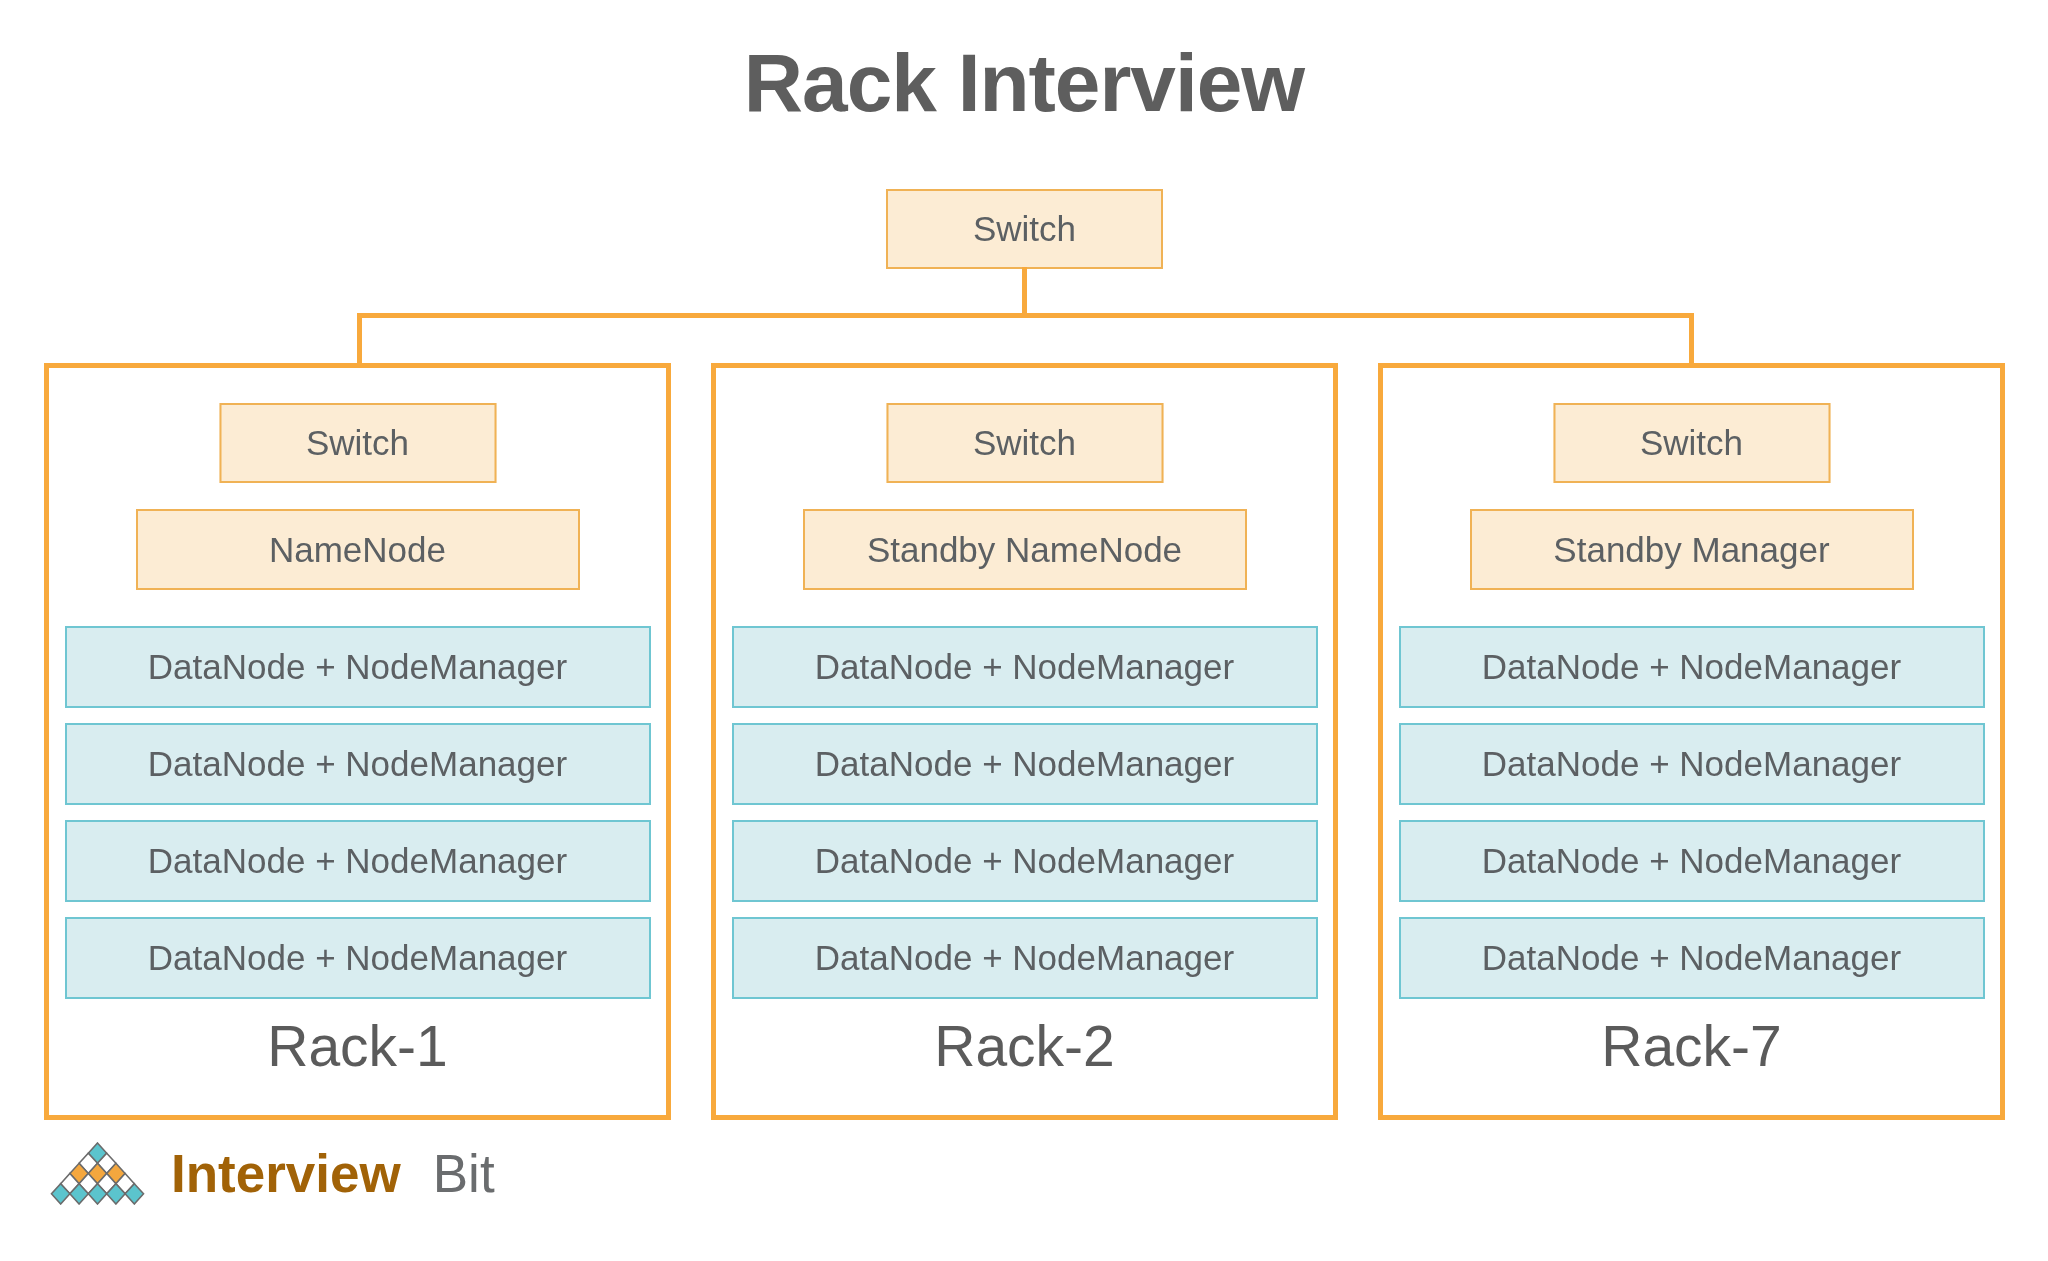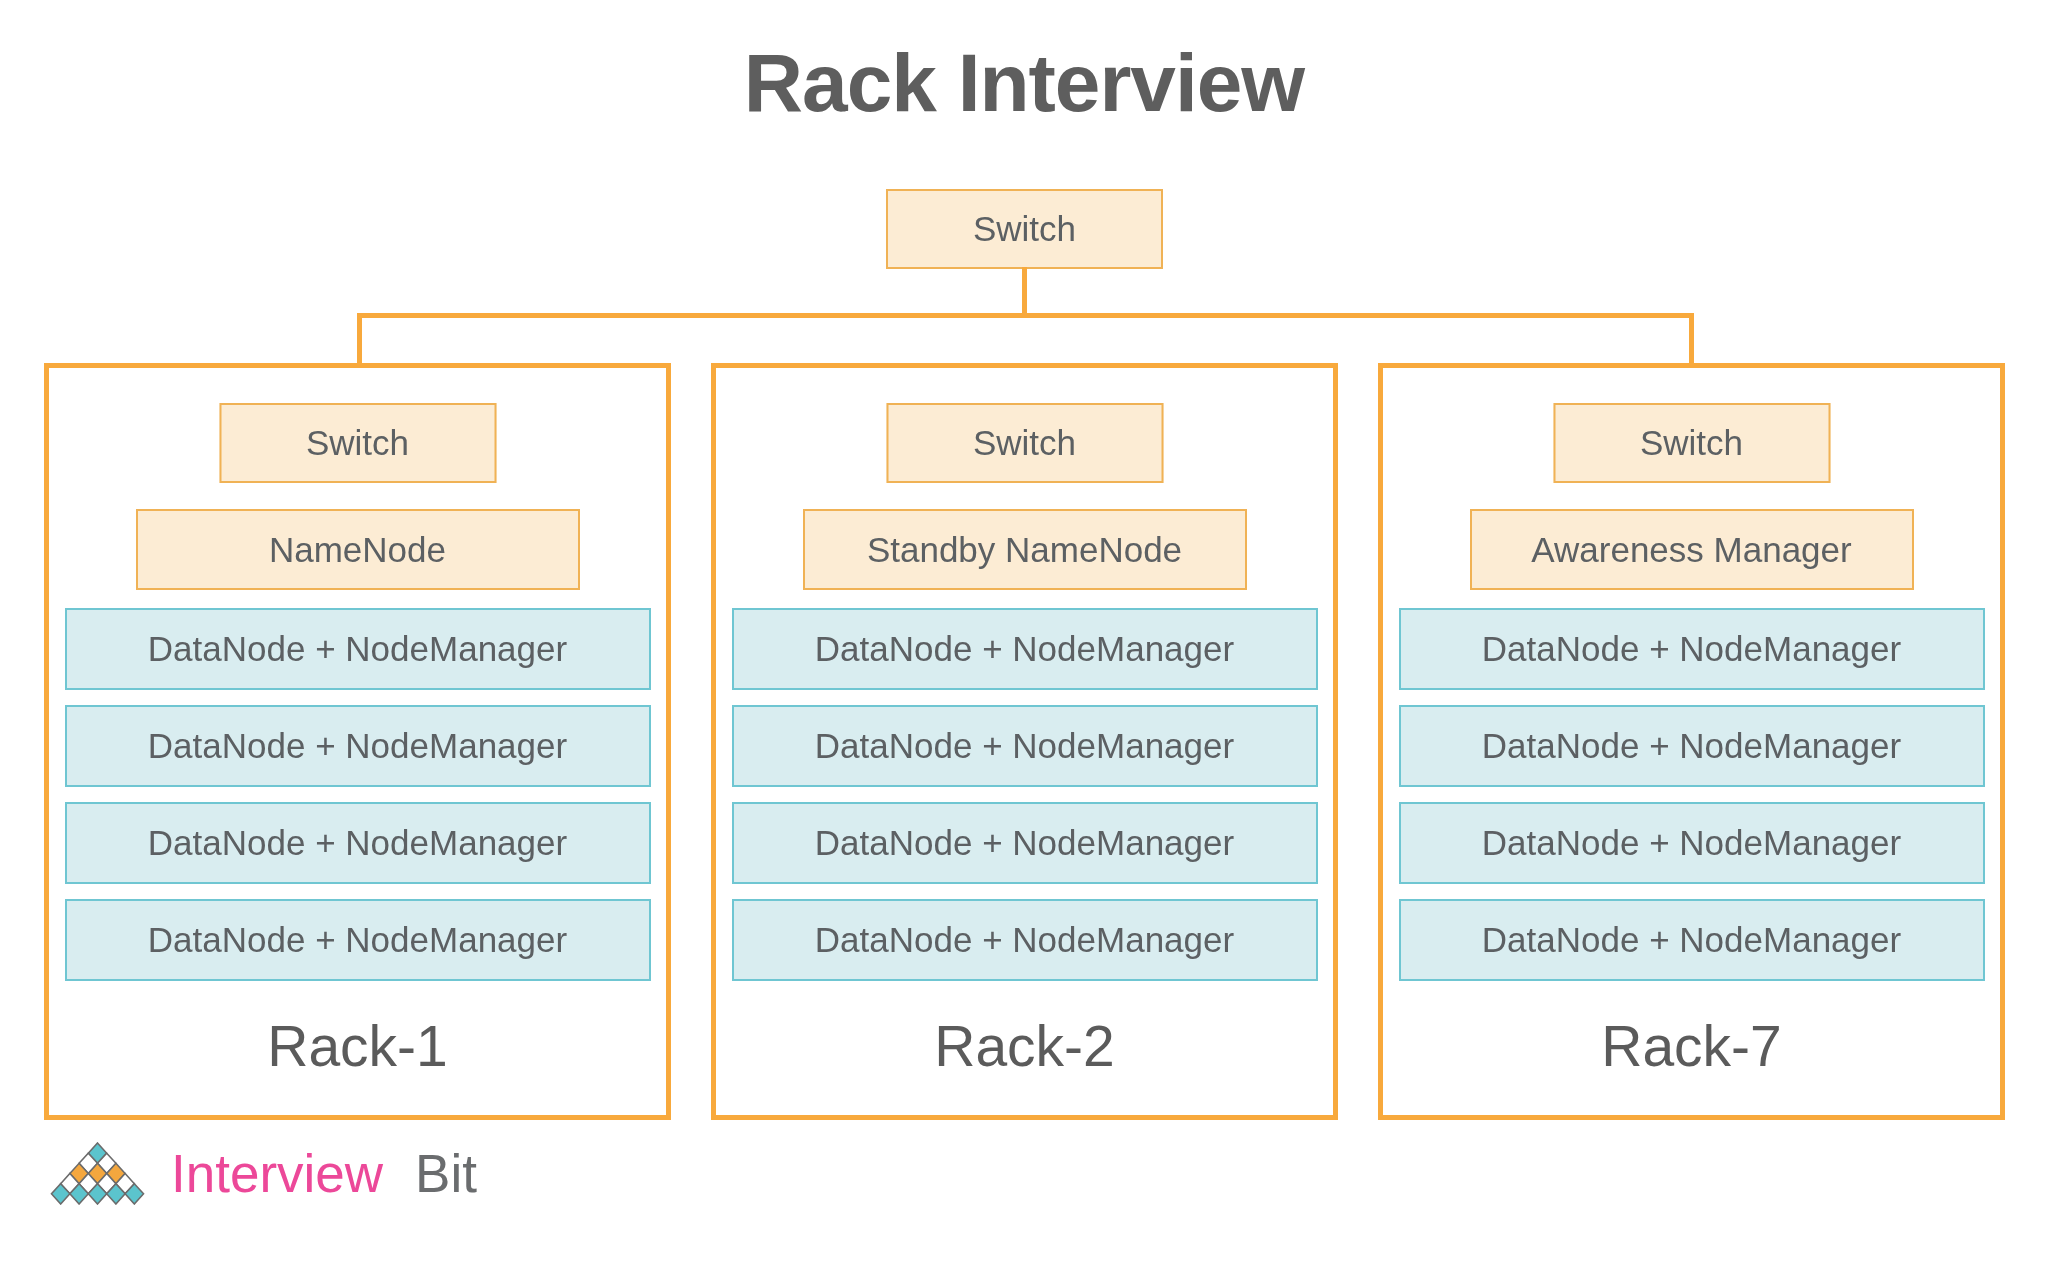--- a/index.html
+++ b/index.html
@@ -45,38 +45,38 @@
   .rack{
     position:absolute;top:363px;width:627px;height:757px;
     box-sizing:border-box;
     background:#ffffff;border:5px solid #f8a93c;
   }
   .rack-1{left:44px;}
   .rack-2{left:711px;}
   .rack-3{left:1378px;}
   .rack-switch{top:35px;width:277px;height:80px;}
   .rack-role{top:141px;width:444px;height:81px;}
-  .dn{width:586px;height:82px;}
+  .dn{width:586px;height:82px;margin-top:18px;}
   .dn-0{top:240px;}
   .dn-1{top:337px;}
   .dn-2{top:434px;}
   .dn-3{top:531px;}
   .rack-label{
     position:absolute;left:0;top:638px;width:100%;height:80px;
     display:flex;align-items:center;justify-content:center;
     font-size:57px;color:#5b5b5b;text-align:center;
   }
   
   .logo{
     position:absolute;left:50px;top:1142px;height:63px;
     display:flex;align-items:center;
   }
   .logo-mark{width:95px;height:63px;display:block;}
   .logo-word{margin-left:26px;font-size:53px;white-space:nowrap;}
-  .logo-word .bold{font-weight:400;color:#ec4899;}
+  .logo-word .bold{font-weight:700;color:#a16207;}
   .logo-word .light{font-weight:400;color:#6a6c6e;margin-left:32px;}
 </style>
 </head>
 <body>
 
 <div id="canvas">
 
   <div class="title">Rack Interview</div>
 
   <div class="core-switch">Switch</div>
@@ -101,21 +101,21 @@
     <div class="nodebox peach rack-role">Standby NameNode</div>
     <div class="nodebox teal dn dn-0">DataNode + NodeManager</div>
     <div class="nodebox teal dn dn-1">DataNode + NodeManager</div>
     <div class="nodebox teal dn dn-2">DataNode + NodeManager</div>
     <div class="nodebox teal dn dn-3">DataNode + NodeManager</div>
     <div class="rack-label">Rack-2</div>
   </section>
 
   <section class="rack rack-3">
     <div class="nodebox peach rack-switch">Switch</div>
-    <div class="nodebox peach rack-role">Awareness Manager</div>
+    <div class="nodebox peach rack-role">Standby Manager</div>
     <div class="nodebox teal dn dn-0">DataNode + NodeManager</div>
     <div class="nodebox teal dn dn-1">DataNode + NodeManager</div>
     <div class="nodebox teal dn dn-2">DataNode + NodeManager</div>
     <div class="nodebox teal dn dn-3">DataNode + NodeManager</div>
     <div class="rack-label">Rack-7</div>
   </section>
 
   <div class="logo">
     <svg class="logo-mark" viewBox="-1 -1 97 65" xmlns="http://www.w3.org/2000/svg">
 

